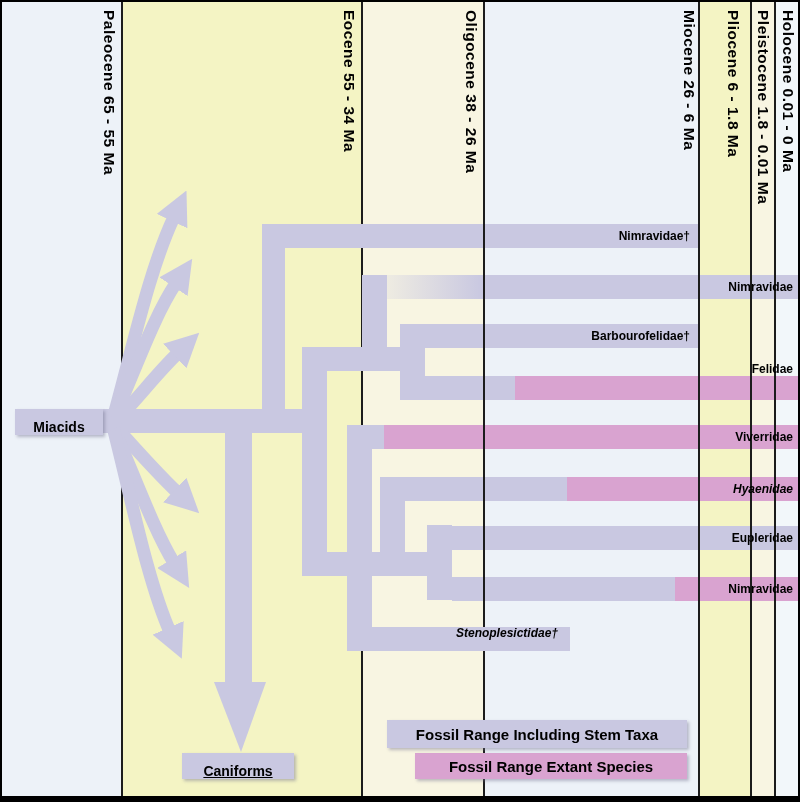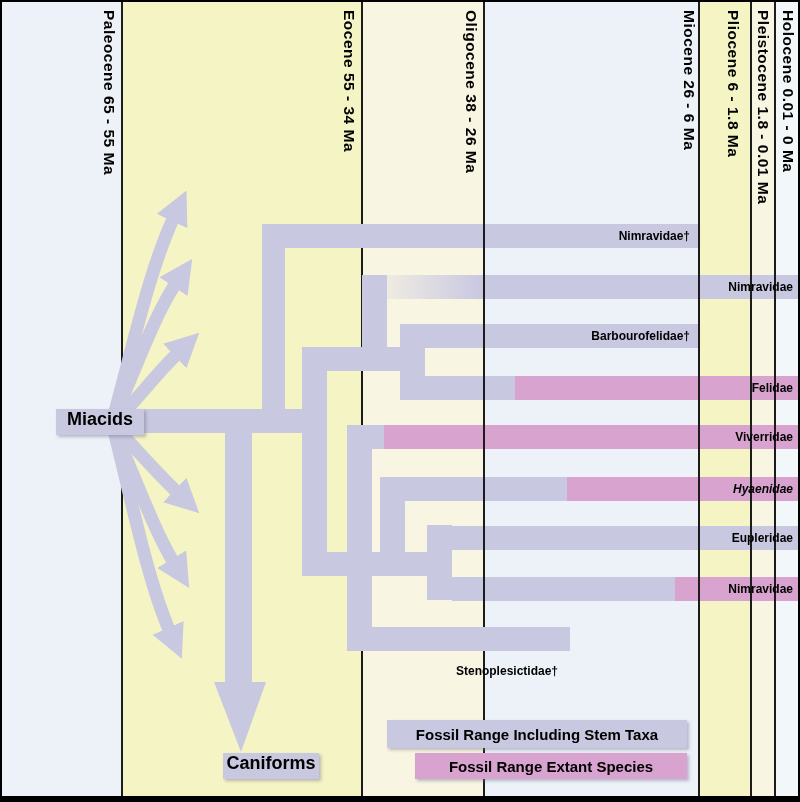--- a/index.html
+++ b/index.html
@@ -13,24 +13,24 @@
   .line-over{z-index:3;}
   .connector{position:absolute;background:#c9c8e1;z-index:2;}
   .bar-seg{position:absolute;z-index:2;}
   .seg-stem{background:#c9c8e1;}
   .seg-extant{background:#d9a3d0;}
   .seg-fade{background:linear-gradient(to right, rgba(201,200,225,0) 0px, #c9c8e1 120px);}
   .z-top{z-index:4;}
   .row-label{position:absolute;z-index:4;font-weight:bold;font-size:12px;color:#000;
              white-space:nowrap;line-height:18px;}
   .name-box{position:absolute;z-index:4;background:#c9c8e1;color:#000;font-weight:bold;
-            font-size:18px;display:flex;align-items:flex-start;justify-content:center;
-            box-shadow:2px 2px 3px rgba(110,110,140,.45);margin-left:41px;}
+            font-size:14px;display:flex;align-items:flex-end;justify-content:center;
+            box-shadow:2px 2px 3px rgba(110,110,140,.45);}
   #miacids-box{left:13px;top:407px;width:88px;height:26px;}
-  #caniforms-box{left:180px;top:751px;width:96px;height:26px;}
+  #caniforms-box{left:180px;top:751px;width:112px;height:26px;text-decoration:underline;}
   .legend-box{position:absolute;z-index:5;color:#000;font-weight:bold;font-size:15px;
               display:flex;align-items:center;justify-content:center;
               box-shadow:2px 2px 3px rgba(110,110,140,.45);}
   #legend-stem{left:385px;top:718px;width:300px;height:28px;background:#c9c8e1;}
   #legend-extant{left:413px;top:751px;width:272px;height:26px;background:#d9a3d0;}
   svg.arrows{position:absolute;left:0;top:0;z-index:2;}
   
   #trunk{left:60px;top:407px;width:265px;height:24px;}
   #conn-nimravidae{left:260px;top:222px;width:23px;height:208px;}
   #stem-upper{left:300px;top:345px;width:123px;height:24px;}
@@ -72,34 +72,34 @@
     </div>
   <div id="rows-layer">
       <div class="bar-seg seg-stem" style="left: 260px; top: 222px; width: 437px; height: 24px;"></div>
       <div class="row-label" style="right: 108px; top: 225px;">Nimravidae†</div>
       <div class="bar-seg seg-fade" style="left: 360px; top: 273px; width: 440px; height: 24px;"></div>
       <div class="row-label" style="right: 5px; top: 276px;">Nimravidae</div>
       <div class="bar-seg seg-stem" style="left: 398px; top: 322px; width: 299px; height: 24px;"></div>
       <div class="row-label" style="right: 108px; top: 325px; margin-left: 40px;">Barbourofelidae†</div>
       <div class="bar-seg seg-stem" style="left: 398px; top: 374px; width: 115px; height: 24px;"></div>
       <div class="bar-seg seg-extant" style="left: 513px; top: 374px; width: 287px; height: 24px;"></div>
-      <div class="row-label" style="right: 5px; top: 377px;">Felidae</div>
+      <div class="row-label" style="right: 5px; top: 358px;">Felidae</div>
       <div class="bar-seg seg-stem" style="left: 345px; top: 423px; width: 37px; height: 24px;"></div>
       <div class="bar-seg seg-extant" style="left: 382px; top: 423px; width: 418px; height: 24px;"></div>
       <div class="row-label" style="right: 5px; top: 426px; margin-left: 25px;">Viverridae</div>
       <div class="bar-seg seg-stem" style="left: 378px; top: 475px; width: 187px; height: 24px;"></div>
       <div class="bar-seg seg-extant" style="left: 565px; top: 475px; width: 235px; height: 24px;"></div>
       <div class="row-label" style="right: 5px; top: 478px; font-style: italic;">Hyaenidae</div>
       <div class="bar-seg seg-stem" style="left: 425px; top: 524px; width: 375px; height: 24px;"></div>
       <div class="row-label" style="right: 5px; top: 527px;">Eupleridae</div>
       <div class="bar-seg seg-stem" style="left: 450px; top: 575px; width: 223px; height: 24px;"></div>
       <div class="bar-seg seg-extant" style="left: 673px; top: 575px; width: 127px; height: 24px;"></div>
       <div class="row-label" style="right: 5px; top: 578px;">Nimravidae</div>
       <div class="bar-seg seg-stem z-top" style="left: 345px; top: 625px; width: 223px; height: 24px;"></div>
-      <div class="row-label" style="right: 240px; top: 660px;">Stenoplesictidae†</div>
+      <div class="row-label" style="right: 240px; top: 622px; font-style: italic;">Stenoplesictidae†</div>
     </div>
 
   <div class="connector" id="trunk"></div>
   <div class="connector" id="conn-nimravidae"></div>
   <div class="connector" id="stem-upper"></div>
   <div class="connector" id="conn-lower"></div>
   <div class="connector" id="conn-nandinia"></div>
   <div class="connector" id="conn-barbourofelid-felid"></div>
   <div class="connector" id="spine-viverroid"></div>
   <div class="connector" id="stem-mid"></div>

